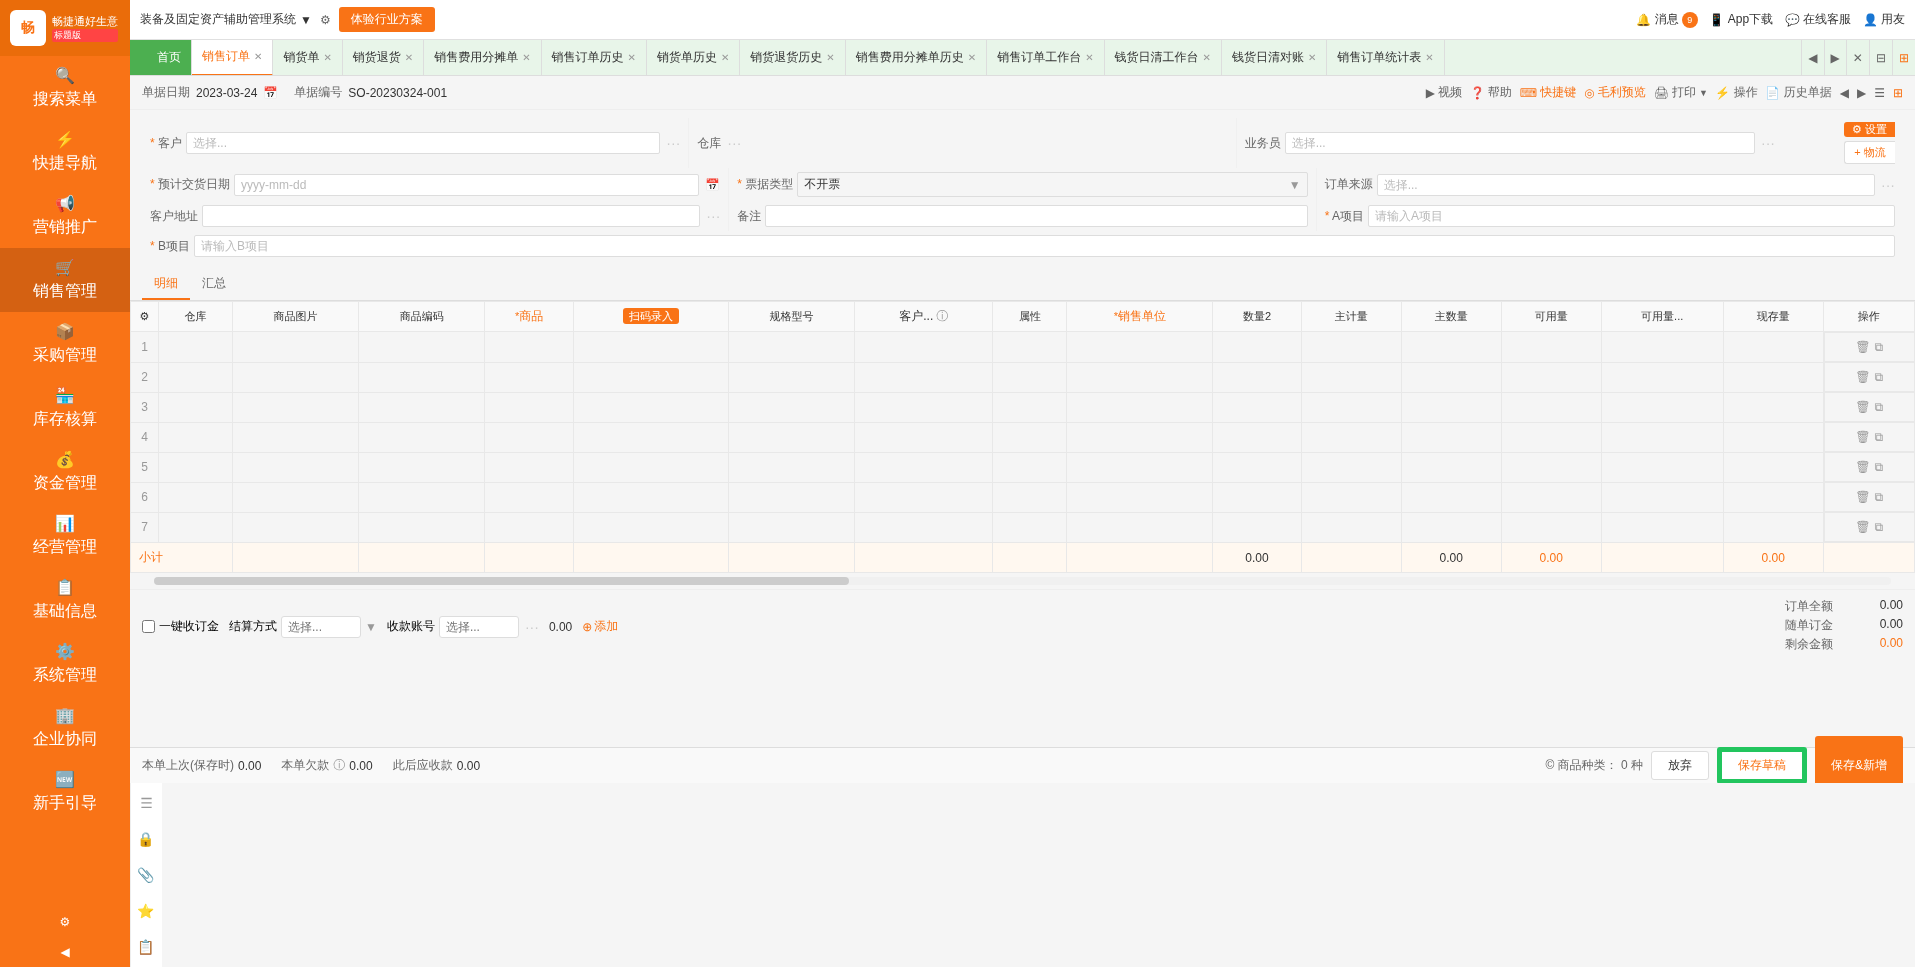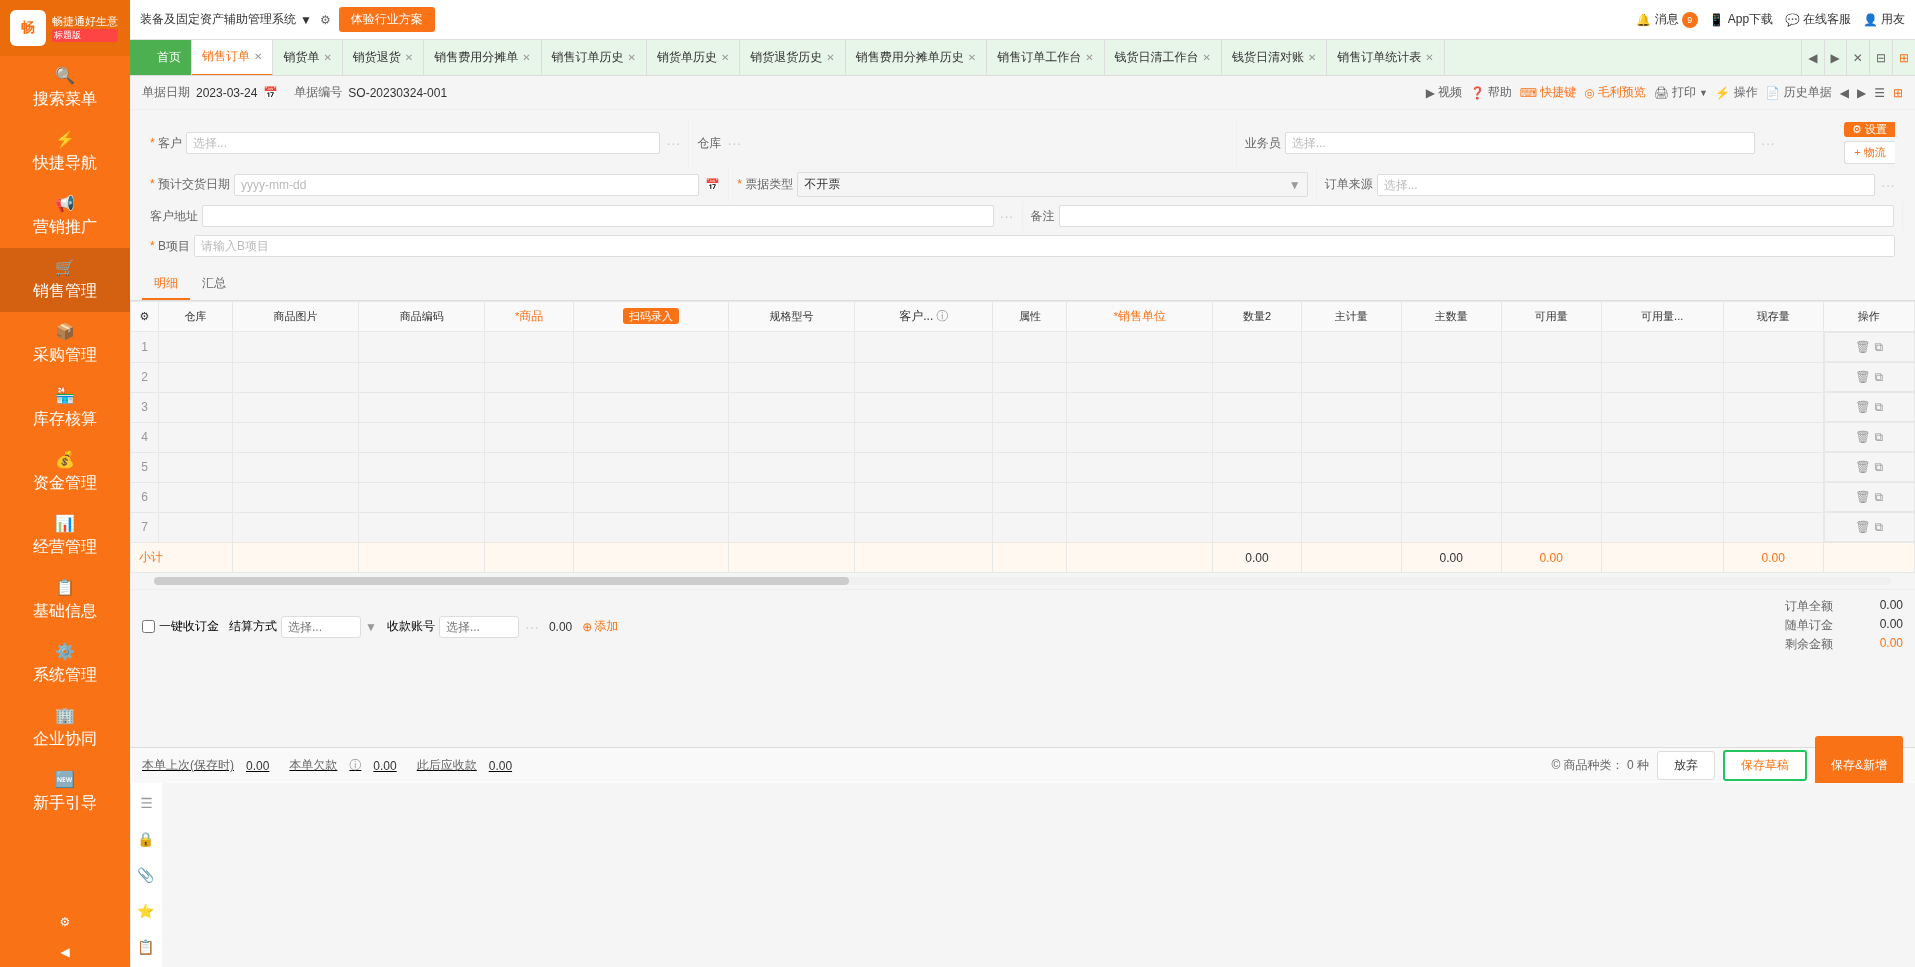--- a/index.html
+++ b/index.html
@@ -67,26 +67,26 @@
     .footer-field { display: flex; align-items: center; gap: 4px; }
     .footer-input { border: 1px solid #ddd; padding: 3px 6px; border-radius: 3px; width: 80px; }
     .footer-add-btn { color: #f97316; cursor: pointer; display: flex; align-items: center; gap: 2px; }
     .footer-summary { margin-left: auto; text-align: right; }
     .footer-summary-row { display: flex; gap: 20px; justify-content: flex-end; margin-bottom: 2px; }
     .footer-summary-label { color: #666; }
     .footer-summary-value { color: #333; min-width: 50px; text-align: right; }
 
     
     .bottom-bar { height: 36px; background: #f9f9f9; border-top: 1px solid #ddd; display: flex; align-items: center; padding: 0 12px; gap: 20px; }
-    .bottom-bar-item { display: flex; align-items: center; gap: 12px; font-size: 12px; text-decoration: underline; }
+    .bottom-bar-item { display: flex; align-items: center; gap: 4px; font-size: 12px; }
     .bottom-bar-label { color: #666; }
     .bottom-bar-value { color: #333; font-weight: 500; }
     .bottom-bar-right { margin-left: auto; display: flex; align-items: center; gap: 8px; }
     .btn-discard { padding: 5px 16px; border: 1px solid #ddd; background: white; border-radius: 3px; cursor: pointer; color: #333; }
-    .btn-save { padding: 5px 16px; border: 2px solid #22c55e; background: white; border-radius: 3px; cursor: pointer; color: #f97316; }
+    .btn-save { padding: 5px 16px; border: 5px solid #22c55e; background: white; border-radius: 3px; cursor: pointer; color: #f97316; }
     .btn-save-new { padding: 21px 16px; background: #f97316; border: none; border-radius: 3px; cursor: pointer; color: white; }
 
     
     .right-sidebar { width: 32px; background: white; border-left: 1px solid #eee; display: flex; flex-direction: column; align-items: center; padding: 8px 0; gap: 12px; }
     .right-sidebar-btn { width: 24px; height: 24px; display: flex; align-items: center; justify-content: center; color: #999; cursor: pointer; font-size: 14px; }
 
     
     .scroll-indicator { height: 8px; background: #f0f0f0; margin: 0 12px; border-radius: 4px; position: relative; }
     .scroll-thumb { width: 40%; height: 8px; background: #ccc; border-radius: 4px; position: absolute; left: 0; }
 
@@ -376,20 +376,24 @@
             <span class="field-label">客户地址</span>
             <input class="field-input" placeholder="" style="">
             <span class="field-dots">···</span>
           </div>
           <div class="col-sep"></div>
           <div class="form-col">
             <span class="field-label">备注</span>
             <input class="field-input" placeholder="" style="">
           </div>
           <div class="col-sep"></div>
+          <div class="form-col">
+            <span class="field-label req">A项目</span>
+            <input class="field-input" placeholder="请输入A项目" style="">
+          </div>
         </div>
 
         <div class="form-row-3col">
           <div class="form-col">
             <span class="field-label req">B项目</span>
             <input class="field-input" placeholder="请输入B项目" style="">
           </div>
         </div>
       </div>
 

